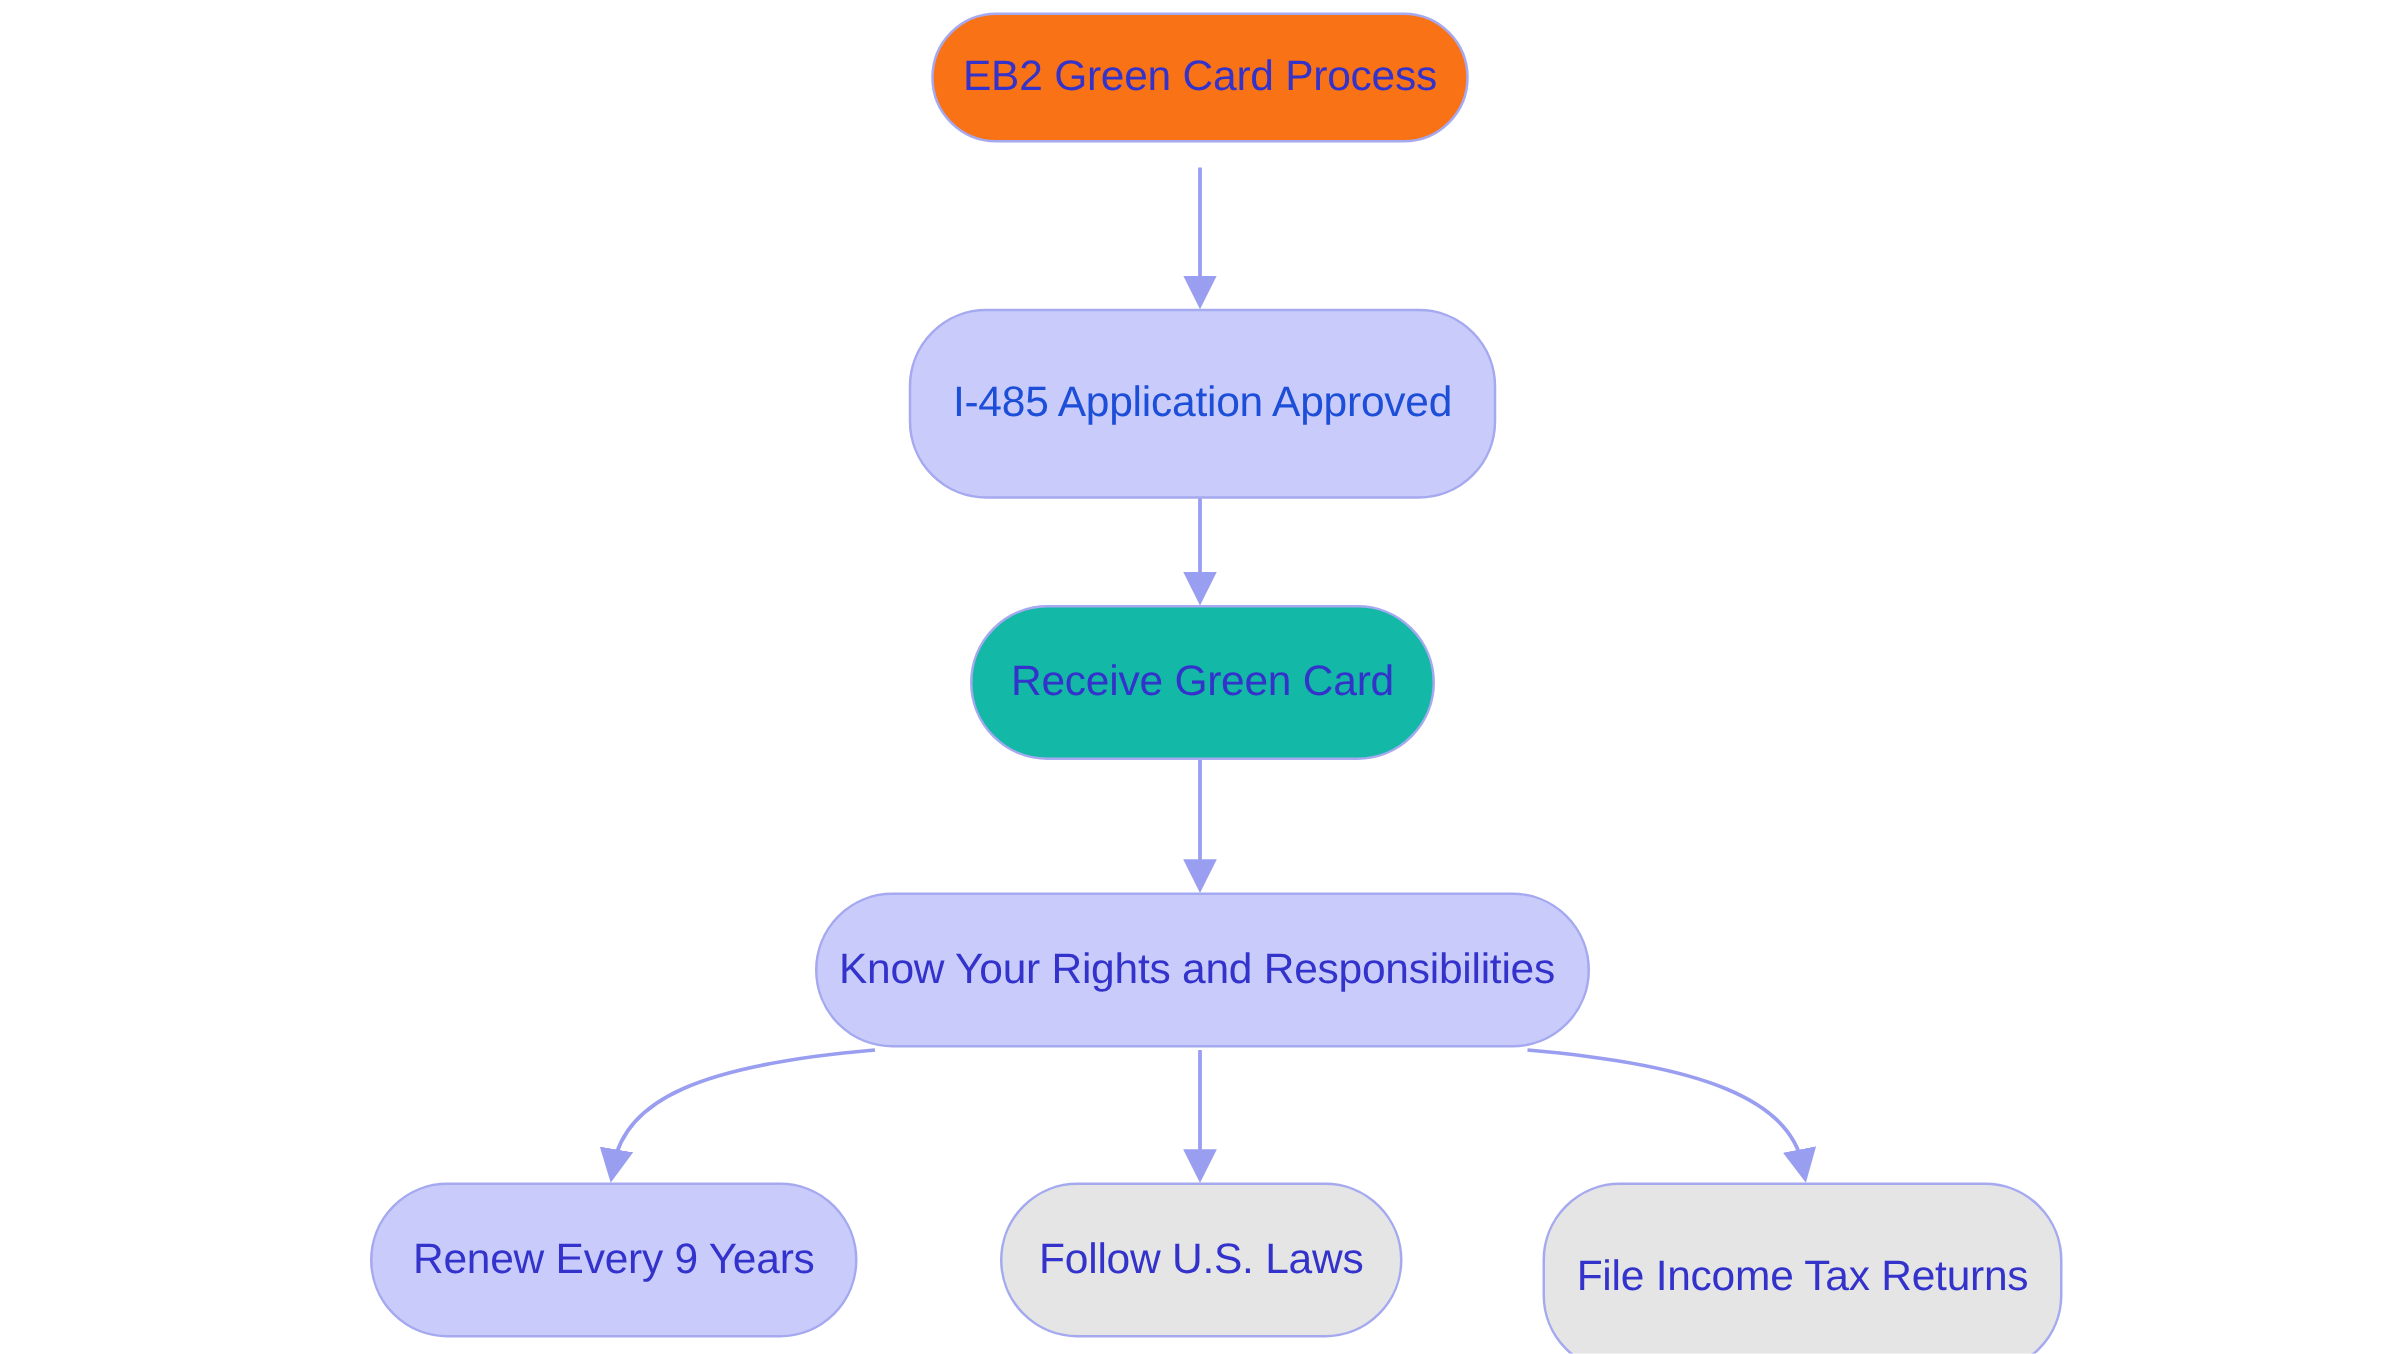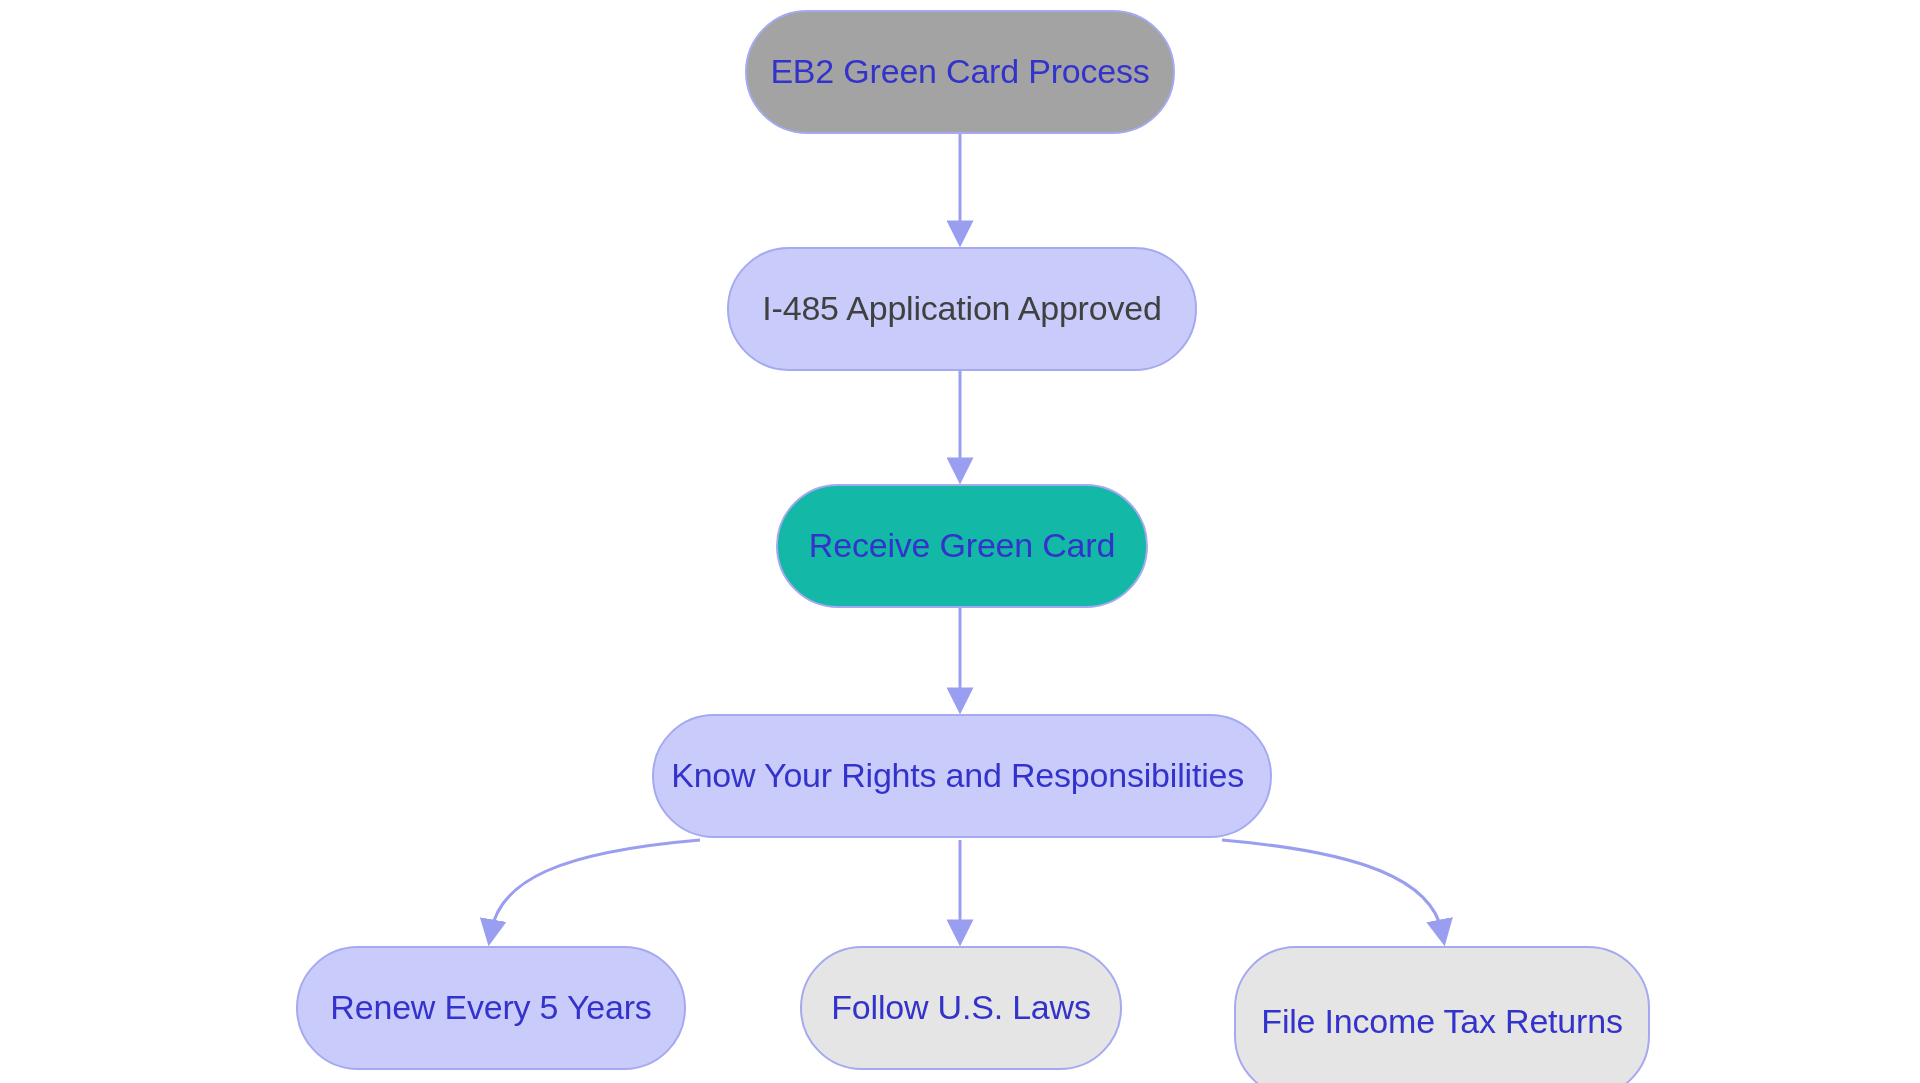--- a/index.html
+++ b/index.html
@@ -63,34 +63,34 @@
         <path d="M 960 134 L 960 233" fill="none" stroke="#9a9ef0" stroke-width="3" stroke-linecap="butt" marker-end="url(#arrowhead)"></path>
         <path d="M 960 371 L 960 470" fill="none" stroke="#9a9ef0" stroke-width="3" stroke-linecap="butt" marker-end="url(#arrowhead)"></path>
         <path d="M 960 608 L 960 700" fill="none" stroke="#9a9ef0" stroke-width="3" stroke-linecap="butt" marker-end="url(#arrowhead)"></path>
         <path d="M 700 840 C 560 852, 500 880, 491 932" fill="none" stroke="#9a9ef0" stroke-width="3" stroke-linecap="butt" marker-end="url(#arrowhead)"></path>
         <path d="M 960 840 L 960 932" fill="none" stroke="#9a9ef0" stroke-width="3" stroke-linecap="butt" marker-end="url(#arrowhead)"></path>
         <path d="M 1222 840 C 1362 852, 1432 880, 1442 932" fill="none" stroke="#9a9ef0" stroke-width="3" stroke-linecap="butt" marker-end="url(#arrowhead)"></path>
       </g>
   </svg>
 
   <div id="node-layer">
-      <div class="node" style="left: 745px; top: 10px; width: 430px; height: 124px; background: #a3a3a3; border-color: rgb(165, 169, 240); color: rgb(51, 51, 204);">
+      <div class="node" style="left: 745px; top: 10px; width: 430px; height: 104px; background: #f97316; border-color: rgb(165, 169, 240); color: rgb(51, 51, 204);">
         <span class="node-label">EB2 Green Card Process</span>
       </div>
-      <div class="node" style="left: 727px; top: 247px; width: 470px; height: 124px; background: rgb(201, 204, 251); border-color: rgb(165, 169, 240); color: #404040;">
+      <div class="node" style="left: 727px; top: 247px; width: 470px; height: 152px; background: rgb(201, 204, 251); border-color: rgb(165, 169, 240); color: #1d4ed8;">
         <span class="node-label">I-485 Application Approved</span>
       </div>
       <div class="node" style="left: 776px; top: 484px; width: 372px; height: 124px; background: #14b8a6; border-color: rgb(165, 169, 240); color: rgb(51, 51, 204);">
         <span class="node-label">Receive Green Card</span>
       </div>
       <div class="node" style="left: 652px; top: 714px; width: 620px; height: 124px; background: rgb(201, 204, 251); border-color: rgb(165, 169, 240); color: rgb(51, 51, 204); justify-content: flex-end;">
         <span class="node-label">Know Your Rights and Responsibilities</span>
       </div>
       <div class="node" style="left: 296px; top: 946px; width: 390px; height: 124px; background: rgb(201, 204, 251); border-color: rgb(165, 169, 240); color: rgb(51, 51, 204);">
-        <span class="node-label">Renew Every 5 Years</span>
+        <span class="node-label">Renew Every 9 Years</span>
       </div>
       <div class="node" style="left: 800px; top: 946px; width: 322px; height: 124px; background: #e5e5e5; border-color: rgb(165, 169, 240); color: rgb(51, 51, 204);">
         <span class="node-label">Follow U.S. Laws</span>
       </div>
       <div class="node" style="left: 1234px; top: 946px; width: 416px; height: 152px; background: #e5e5e5; border-color: rgb(165, 169, 240); color: rgb(51, 51, 204);">
         <span class="node-label">File Income Tax Returns</span>
       </div>
     </div>
 
 </div>

